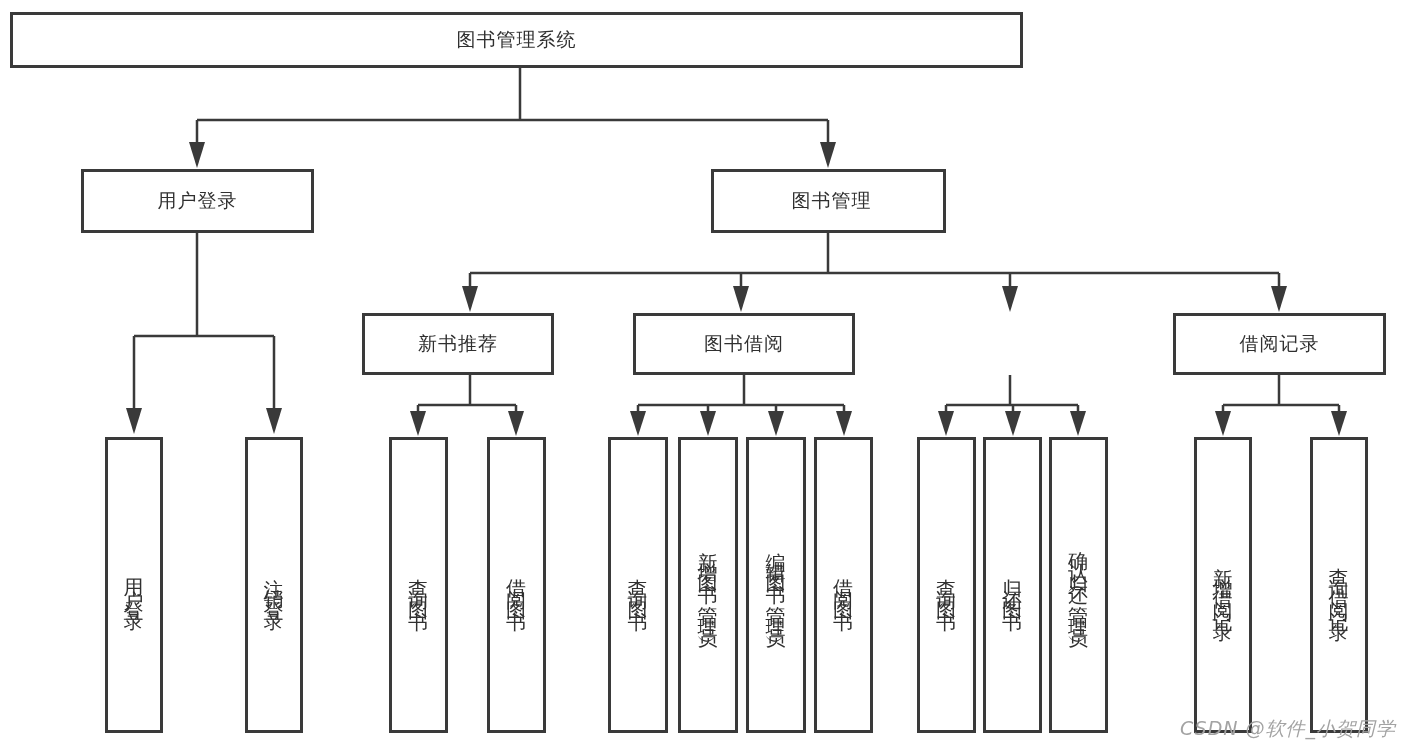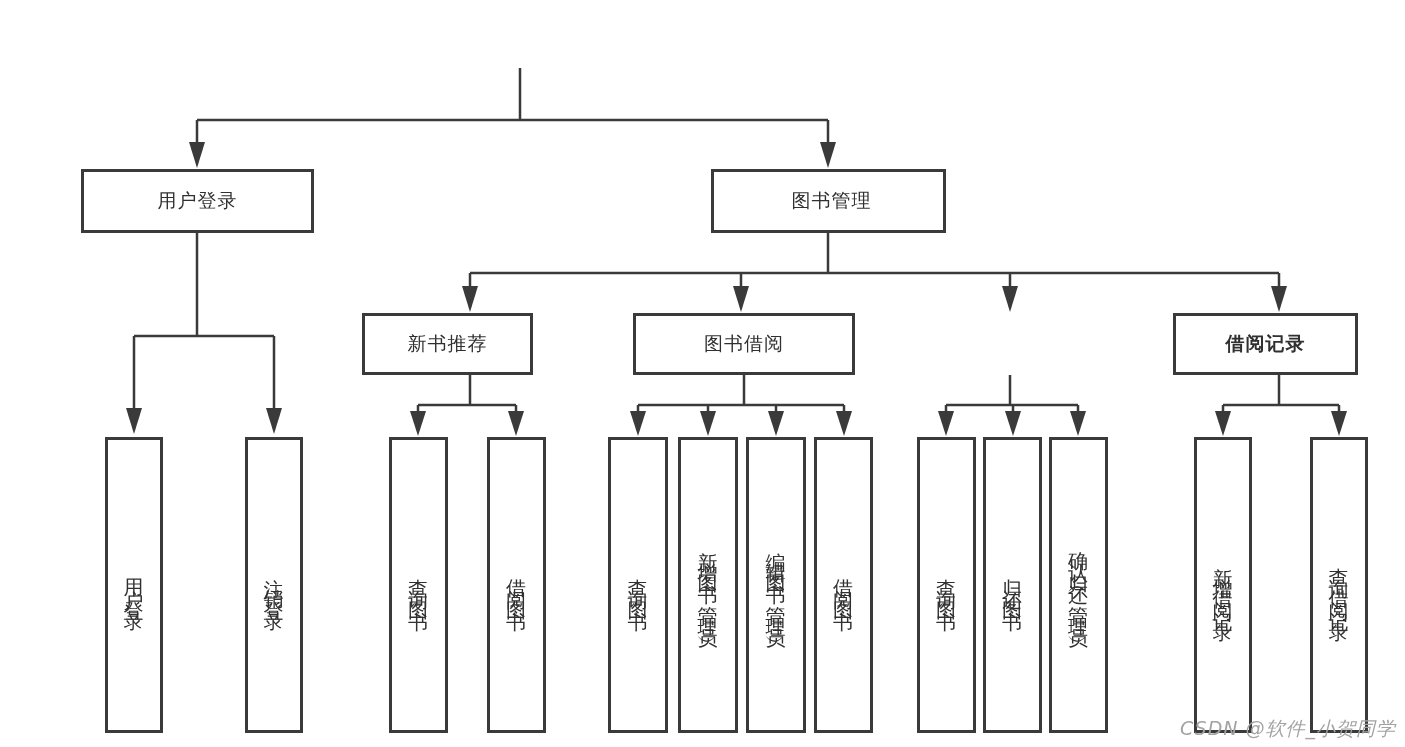--- a/index.html
+++ b/index.html
@@ -99,35 +99,38 @@
       <polygon points="768,411 784,411 776,436"></polygon>
       <polygon points="836,411 852,411 844,436"></polygon>
       <polygon points="938,411 954,411 946,436"></polygon>
       <polygon points="1005,411 1021,411 1013,436"></polygon>
       <polygon points="1070,411 1086,411 1078,436"></polygon>
       <polygon points="1215,411 1231,411 1223,436"></polygon>
       <polygon points="1331,411 1347,411 1339,436"></polygon>
     </g>
   </svg>
 
+  <div class="hbox" style="left:10px; top:12px; width:1013px; height:56px;">
+    <span>图书管理系统</span>
+  </div>
 
   <div class="hbox" style="left:81px; top:169px; width:233px; height:64px;">
     <span>用户登录</span>
   </div>
   <div class="hbox" style="left:711px; top:169px; width:235px; height:64px;padding-left:6px;">
     <span>图书管理</span>
   </div>
 
-  <div class="hbox" style="left:362px; top:313px; width:171px; height:62px;">
+  <div class="hbox" style="left:362px; top:313px; width:192px; height:62px;">
     <span>新书推荐</span>
   </div>
   <div class="hbox" style="left:633px; top:313px; width:222px; height:62px;font-family:Liberation Serif, serif;">
     <span>图书借阅</span>
   </div>
-  <div class="hbox" style="left:1173px; top:313px; width:185px; height:62px;font-weight:bold;">
+  <div class="hbox" style="left:1173px; top:313px; width:213px; height:62px;">
     <span>借阅记录</span>
   </div>
 
   <div class="vbox" style="left:105px; width:58px;">
     <span class="vtext">用户登录</span>
   </div>
   <div class="vbox" style="left:245px; width:58px;">
     <span class="vtext">注销登录</span>
   </div>
 

